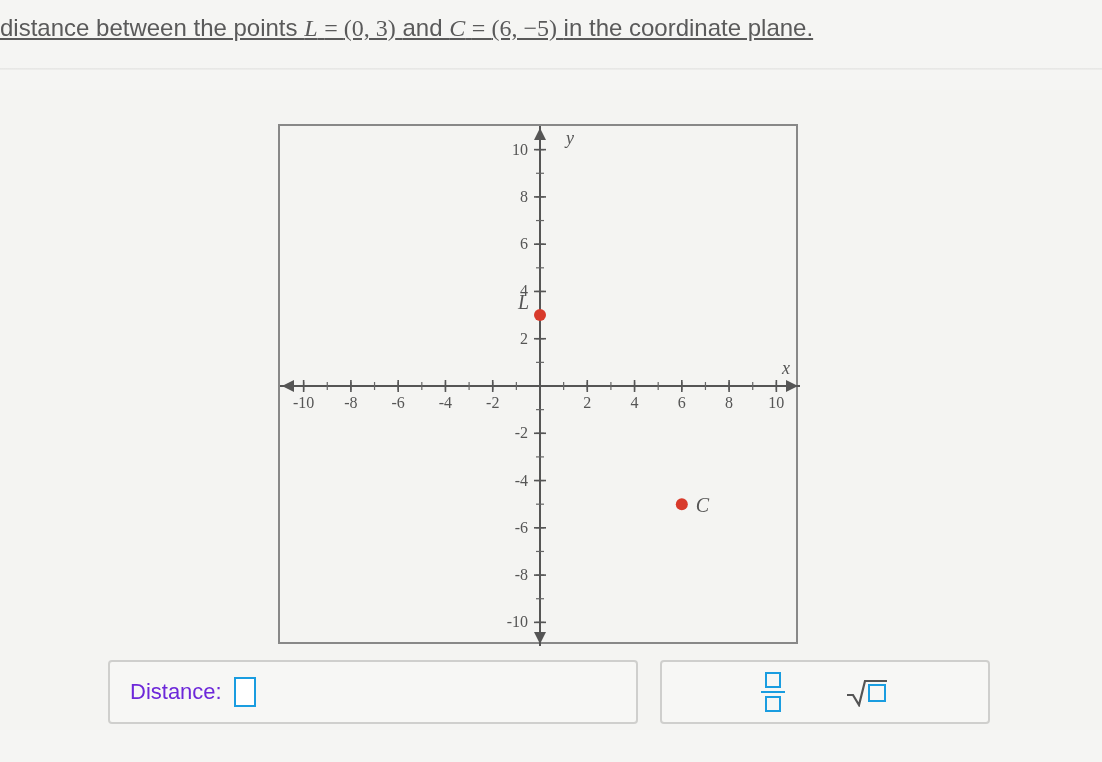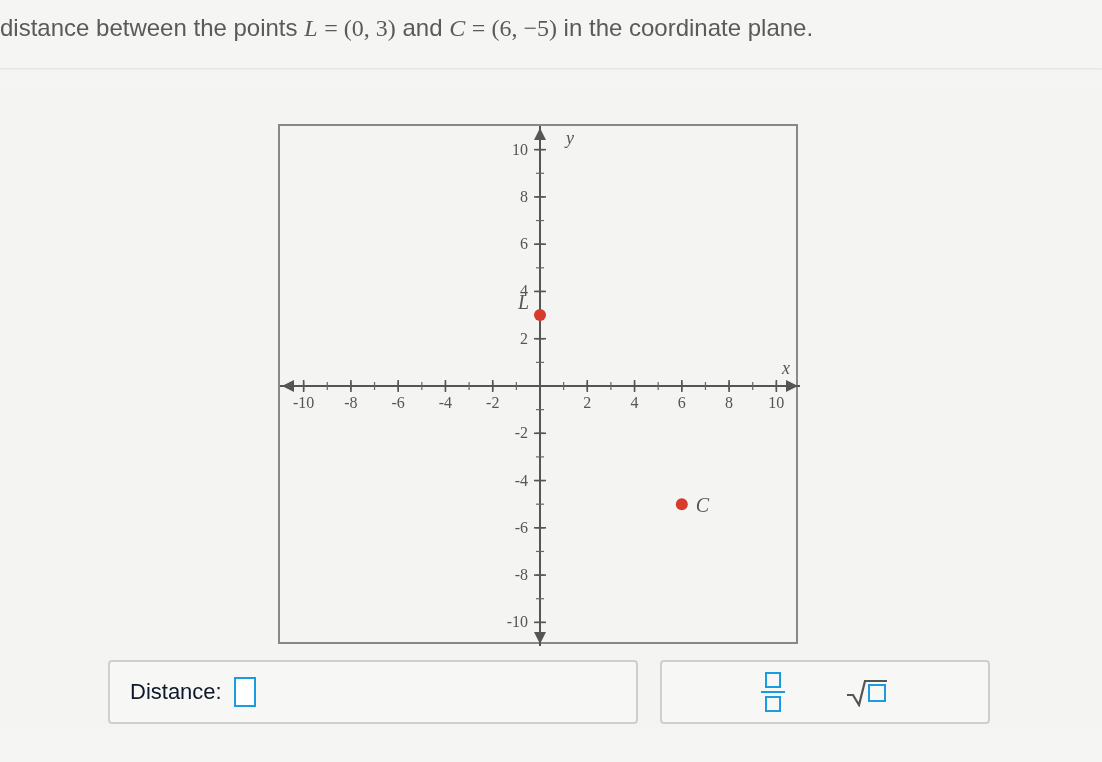--- a/index.html
+++ b/index.html
@@ -12,20 +12,21 @@
     color: #555;
   }
   .header-area {
     padding: 10px 0 20px 0;
     background: #f5f5f3;
   }
   .question-line {
     font-size: 24px;
     color: #5a5a5a;
     padding: 4px 0 14px 0;
+    text-decoration: underline;
   }
   .question-line .math {
     font-family: "Times New Roman", serif;
     font-style: italic;
   }
   .question-line .paren {
     font-family: "Times New Roman", serif;
     font-style: normal;
   }
   .divider {
@@ -55,21 +56,21 @@
     height: 64px;
     border: 2px solid #cfcfcd;
     border-radius: 4px;
     background: #f7f7f5;
     padding: 16px 20px;
     display: flex;
     align-items: center;
   }
   .answer-label {
     font-size: 22px;
-    color: #0f172a;
+    color: #6d28d9;
     margin-right: 12px;
   }
   .answer-input {
     width: 22px;
     height: 30px;
     border: 2px solid #1a9de0;
     background: #fff;
     display: inline-block;
   }
   .palette-box {

